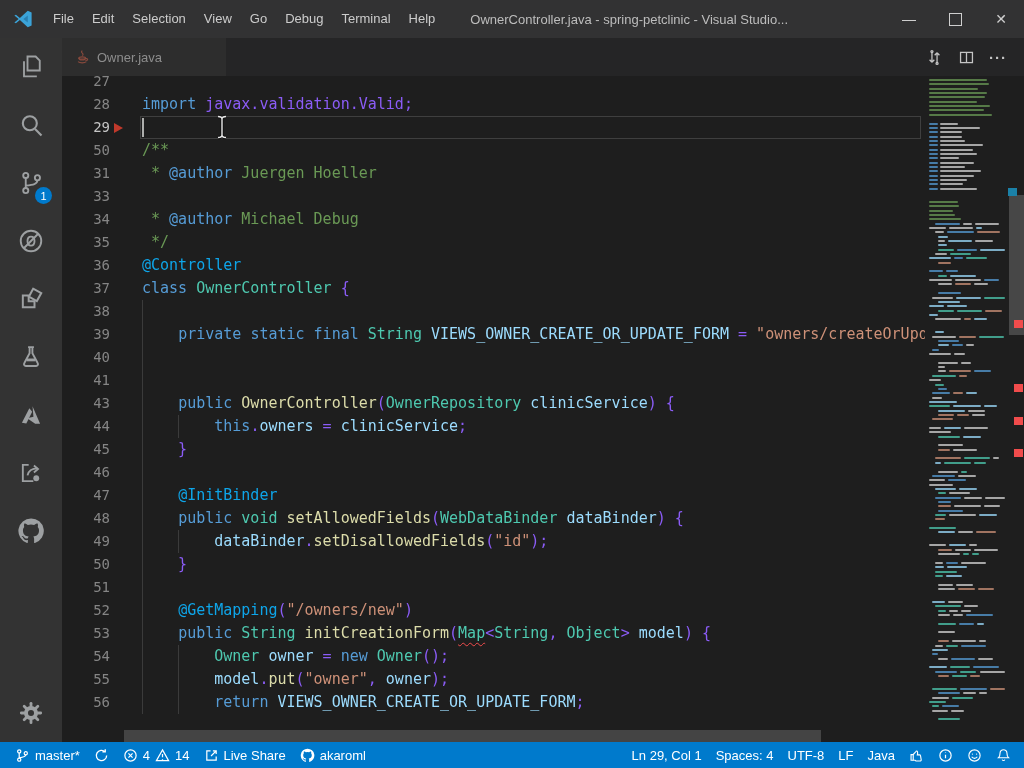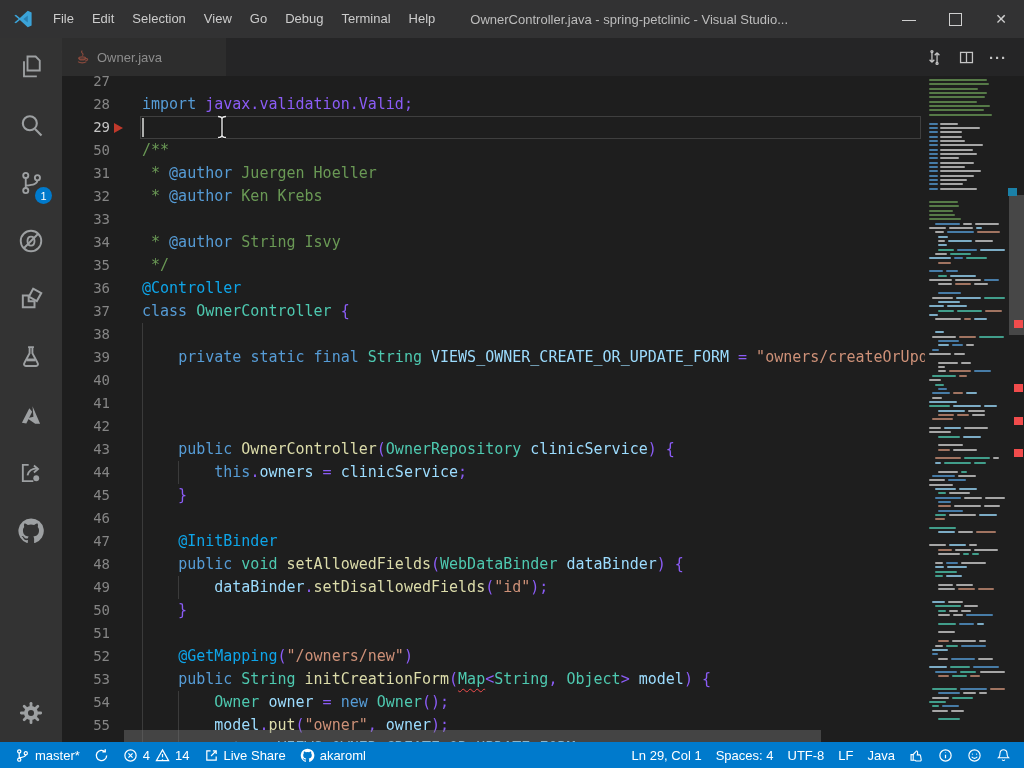--- a/index.html
+++ b/index.html
@@ -204,31 +204,29 @@
   </div>
 
   <div class="editor">
     <div class="code-scroll">
       <div class="code-inner">
           <div class="line"><span class="num">27</span><span class="codeseg"></span></div>
           <div class="line"><span class="num">28</span><span class="codeseg"><span class="k">import</span><span class="p"> javax.validation.Valid;</span></span></div>
           <div class="line cur"><i class="curbox"></i><i class="caret"></i><i class="gmark"></i><span class="num">29</span><span class="codeseg"></span></div>
           <div class="line"><span class="num">50</span><span class="codeseg"><span class="c">/**</span></span></div>
           <div class="line"><span class="num">31</span><span class="codeseg"><span class="c"> * </span><span class="d">@author</span><span class="c"> Juergen Hoeller</span></span></div>
-          <div class="line"><span class="num">32</span><span class="codeseg"><span class="c"> * </span><span class="d">@author</span><span class="c"> Ken Krebs</span></span></div>
           <div class="line"><span class="num">33</span></div>
-          <div class="line"><span class="num">34</span><span class="codeseg"><span class="c"> * </span><span class="d">@author</span><span class="c"> String Isvy</span></span></div>
+          <div class="line"><span class="num">34</span><span class="codeseg"><span class="c"> * </span><span class="d">@author</span><span class="c"> Michael Debug</span></span></div>
           <div class="line"><span class="num">35</span><span class="codeseg"><span class="c"> */</span></span></div>
           <div class="line"><span class="num">36</span><span class="codeseg"><span class="a">@Controller</span></span></div>
           <div class="line"><span class="num">37</span><span class="codeseg"><span class="k">class</span><span class="p"> </span><span class="t">OwnerController</span><span class="p"> {</span></span></div>
           <div class="line"><i class="guide" style="left: 80px;"></i><span class="num">38</span><span class="codeseg"></span></div>
           <div class="line"><i class="guide" style="left: 80px;"></i><span class="num">39</span><span class="codeseg"><span class="p">    </span><span class="k">private</span><span class="p"> </span><span class="k">static</span><span class="p"> </span><span class="k">final</span><span class="p"> </span><span class="t">String</span><span class="p"> </span><span class="v">VIEWS_OWNER_CREATE_OR_UPDATE_FORM</span><span class="p"> = </span><span class="s">"owners/createOrUpdateOwnerForm"</span></span></div>
           <div class="line"><i class="guide" style="left: 80px;"></i><span class="num">40</span></div>
           <div class="line"><i class="guide" style="left: 80px;"></i><span class="num">41</span><span class="codeseg"></span></div>
-          <div class="line"><i class="guide" style="left: 80px;"></i><span class="num">42</span><span class="codeseg"></span></div>
           <div class="line"><i class="guide" style="left: 80px;"></i><span class="num">43</span><span class="codeseg"><span class="p">    </span><span class="k">public</span><span class="p"> </span><span class="m">OwnerController</span><span class="p">(</span><span class="t">OwnerRepository</span><span class="p"> </span><span class="v">clinicService</span><span class="p">) {</span></span></div>
           <div class="line"><i class="guide" style="left: 80px;"></i><i class="guide" style="left: 116px;"></i><span class="num">44</span><span class="codeseg"><span class="p">        </span><span class="k">this</span><span class="p">.</span><span class="v">owners</span><span class="p"> = </span><span class="v">clinicService</span><span class="p">;</span></span></div>
           <div class="line"><i class="guide" style="left: 80px;"></i><span class="num">45</span><span class="codeseg"><span class="p">    }</span></span></div>
           <div class="line"><i class="guide" style="left: 80px;"></i><span class="num">46</span><span class="codeseg"></span></div>
           <div class="line"><i class="guide" style="left: 80px;"></i><span class="num">47</span><span class="codeseg"><span class="p">    </span><span class="a">@InitBinder</span></span></div>
           <div class="line"><i class="guide" style="left: 80px;"></i><span class="num">48</span><span class="codeseg"><span class="p">    </span><span class="k">public</span><span class="p"> </span><span class="t">void</span><span class="p"> </span><span class="m">setAllowedFields</span><span class="p">(</span><span class="t">WebDataBinder</span><span class="p"> </span><span class="v">dataBinder</span><span class="p">) {</span></span></div>
           <div class="line"><i class="guide" style="left: 80px;"></i><i class="guide" style="left: 116px;"></i><span class="num">49</span><span class="codeseg"><span class="p">        </span><span class="v">dataBinder</span><span class="p">.</span><span class="m">setDisallowedFields</span><span class="p">(</span><span class="s">"id"</span><span class="p">);</span></span></div>
           <div class="line"><i class="guide" style="left: 80px;"></i><span class="num">50</span><span class="codeseg"><span class="p">    }</span></span></div>
           <div class="line"><i class="guide" style="left: 80px;"></i><span class="num">51</span><span class="codeseg"></span></div>
           <div class="line"><i class="guide" style="left: 80px;"></i><span class="num">52</span><span class="codeseg"><span class="p">    </span><span class="a">@GetMapping</span><span class="p">(</span><span class="s">"/owners/new"</span><span class="p">)</span></span></div>

